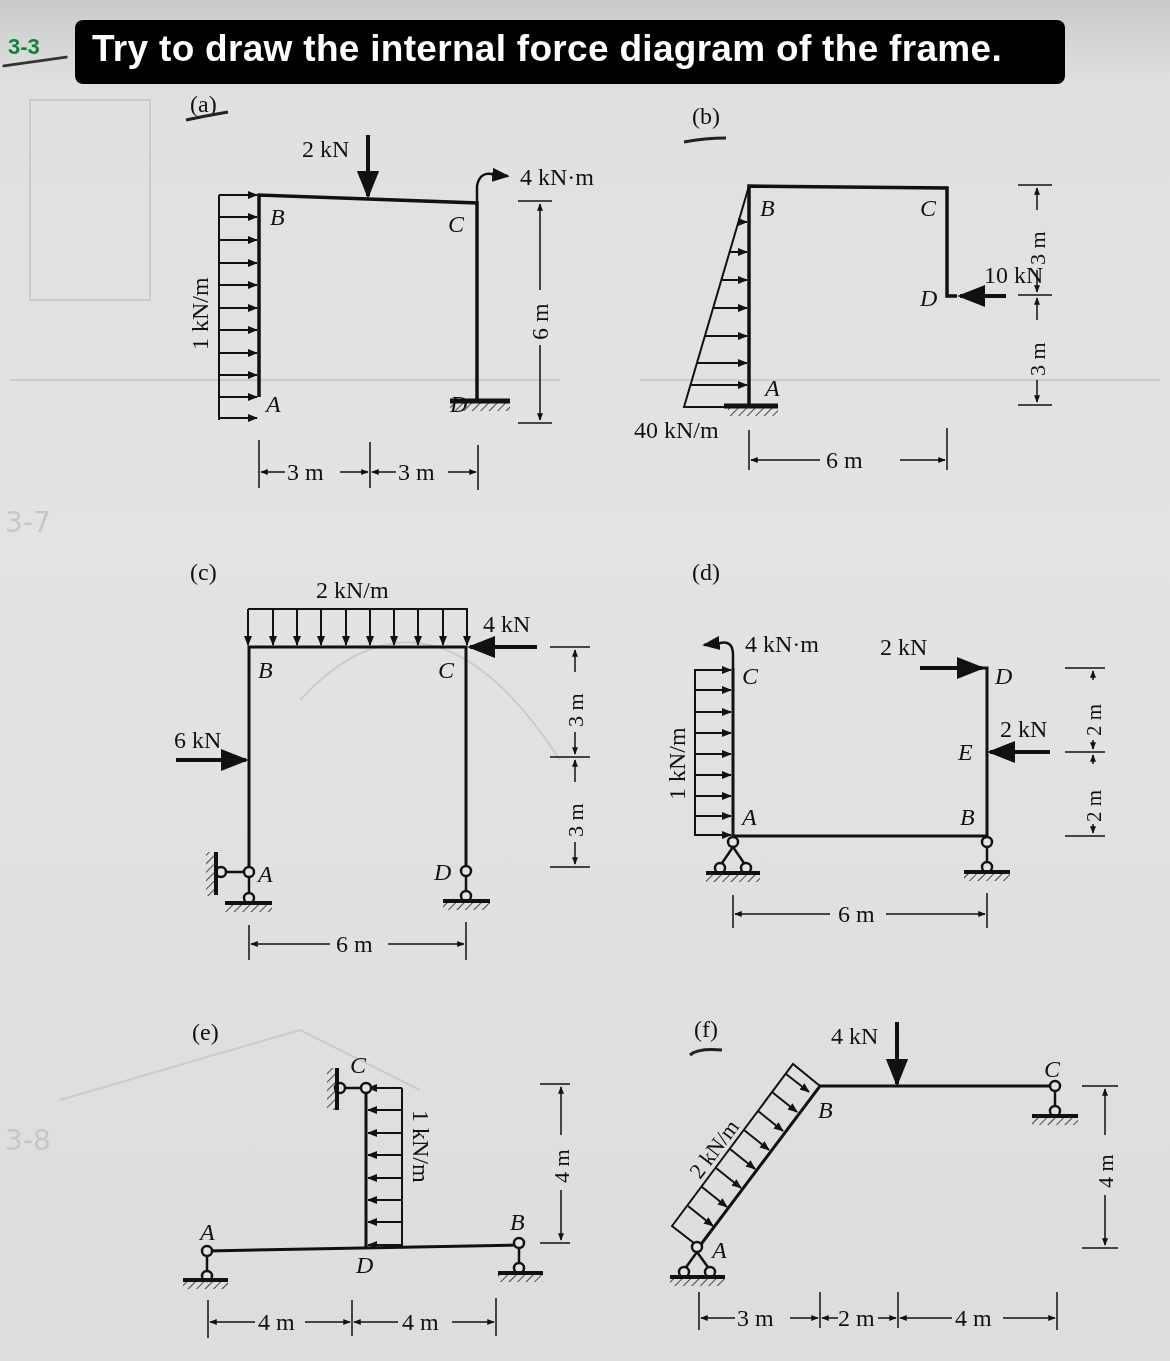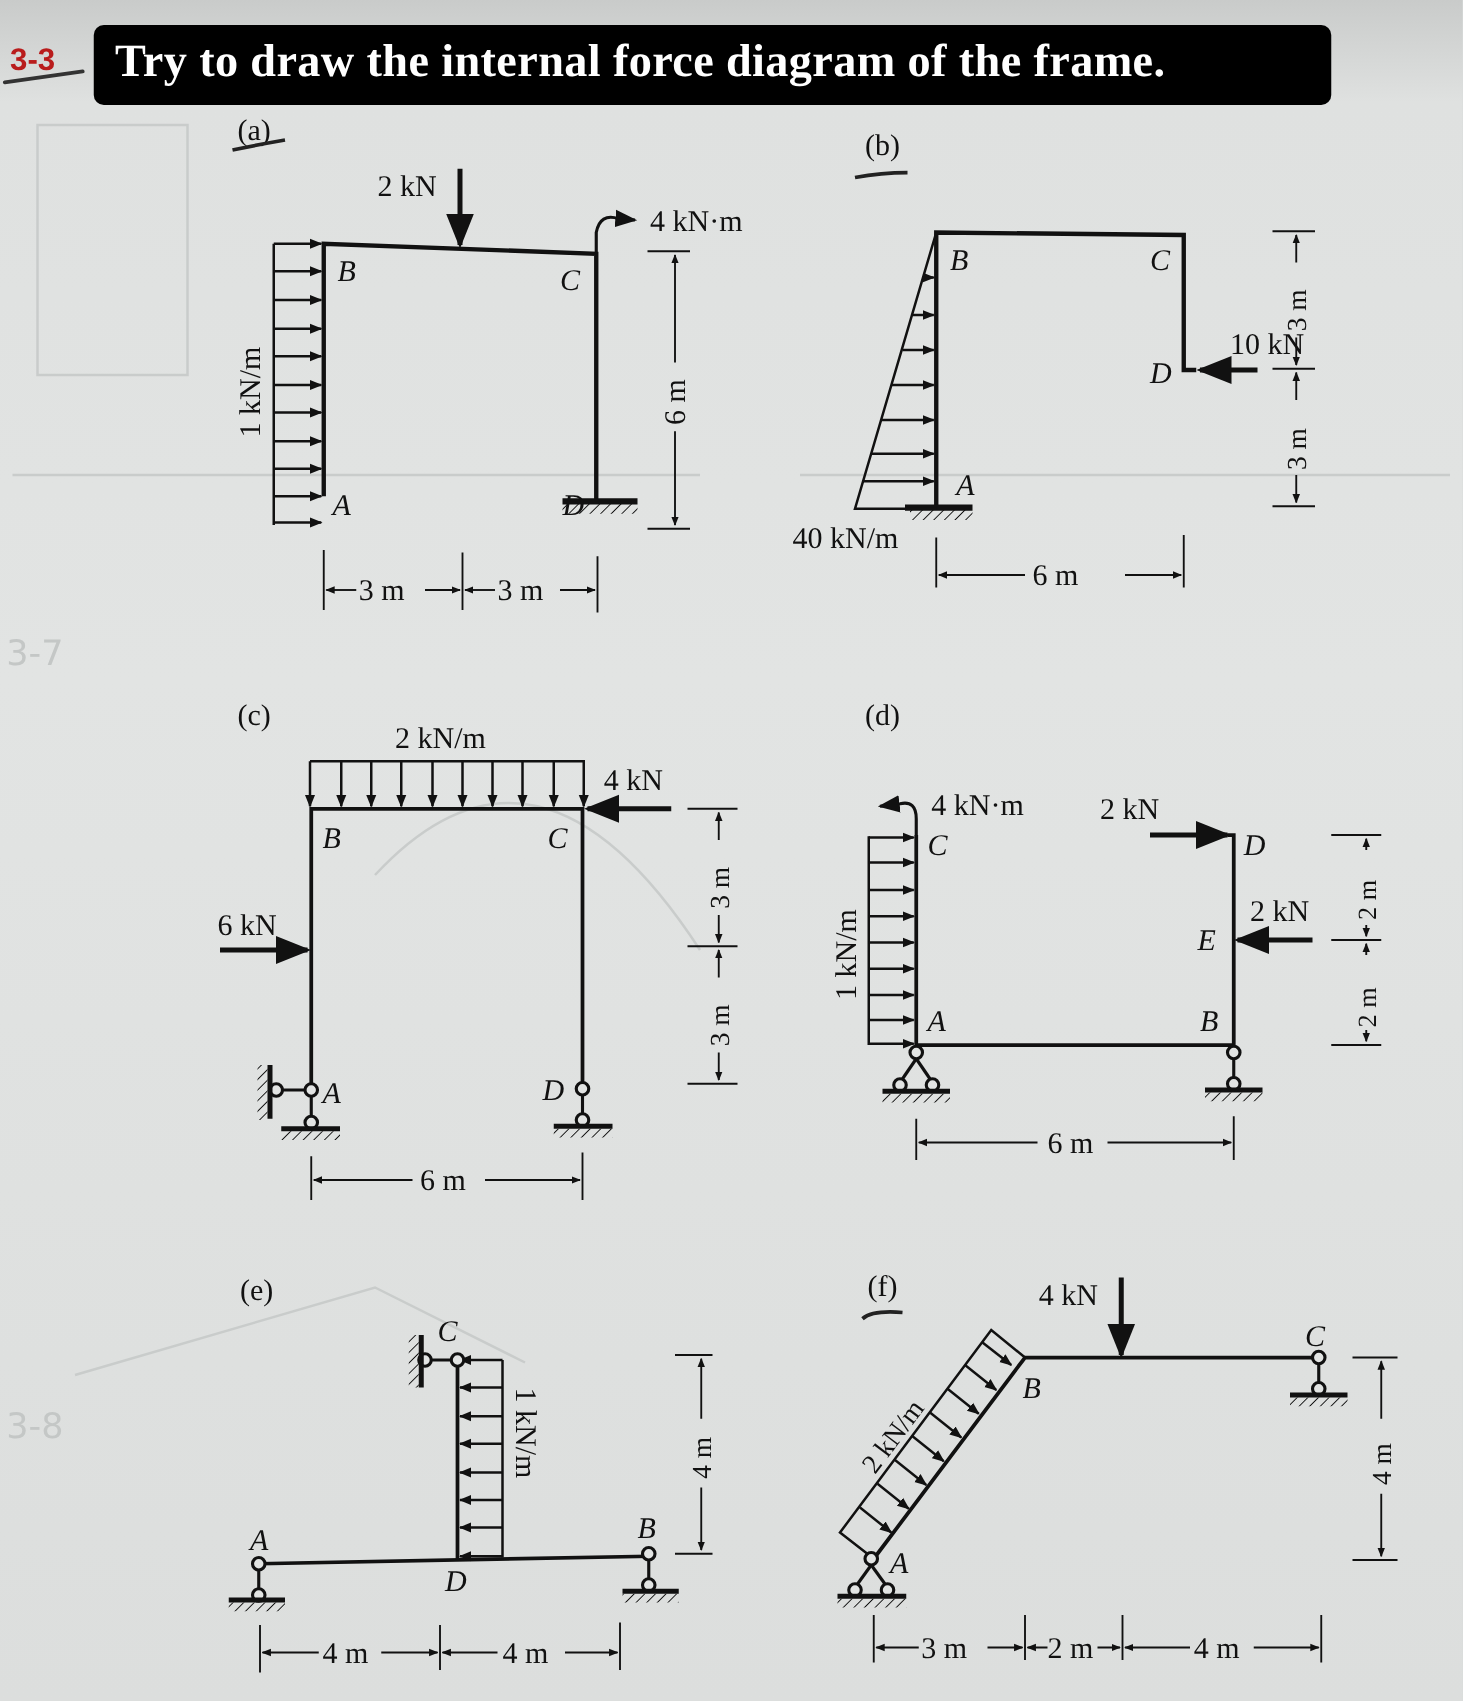--- a/index.html
+++ b/index.html
@@ -1,26 +1,26 @@
 <!DOCTYPE html>
 <html><head>
 <meta charset="utf-8">
 <style>
   html,body{margin:0;padding:0;}
   body{width:1170px;height:1361px;position:relative;overflow:hidden;
        background:#d9dcdb;font-family:"Liberation Serif",serif;}
   .page{position:absolute;left:0;top:0;width:1170px;height:1361px;
         background:linear-gradient(180deg,#c9cbca 0%,#dfe1e0 6%,#e2e4e3 40%,#dcdedd 100%);}
   .header-num{position:absolute;left:8px;top:34px;font-family:"Liberation Sans",sans-serif;
-        font-weight:bold;font-size:25px;color:#b91c1c;}
+        font-weight:bold;font-size:22px;color:#15803d;}
   .header-underline{position:absolute;left:2px;top:60px;width:66px;height:3px;background:#333;
         transform:rotate(-8deg);border-radius:2px;}
   .title-box{position:absolute;left:75px;top:20px;width:990px;height:64px;background:#000;
         border-radius:8px;}
-  .title-text{position:absolute;left:92px;top:28px;font-family:Liberation Serif, serif;
+  .title-text{position:absolute;left:92px;top:28px;font-family:Liberation Sans, sans-serif;
         font-weight:bold;font-size:37px;color:#fff;letter-spacing:0.3px;white-space:nowrap;}
   svg.fig{position:absolute;left:0;top:0;}
   .lbl{font-family:"Liberation Serif",serif;fill:#111;}
   .it{font-style:italic;}
   .ghost{font-family:"DejaVu Sans",sans-serif;fill:#c4c7c6;font-size:28px;}
 </style>
 </head>
 <body>
 
 <div class="page"></div>

